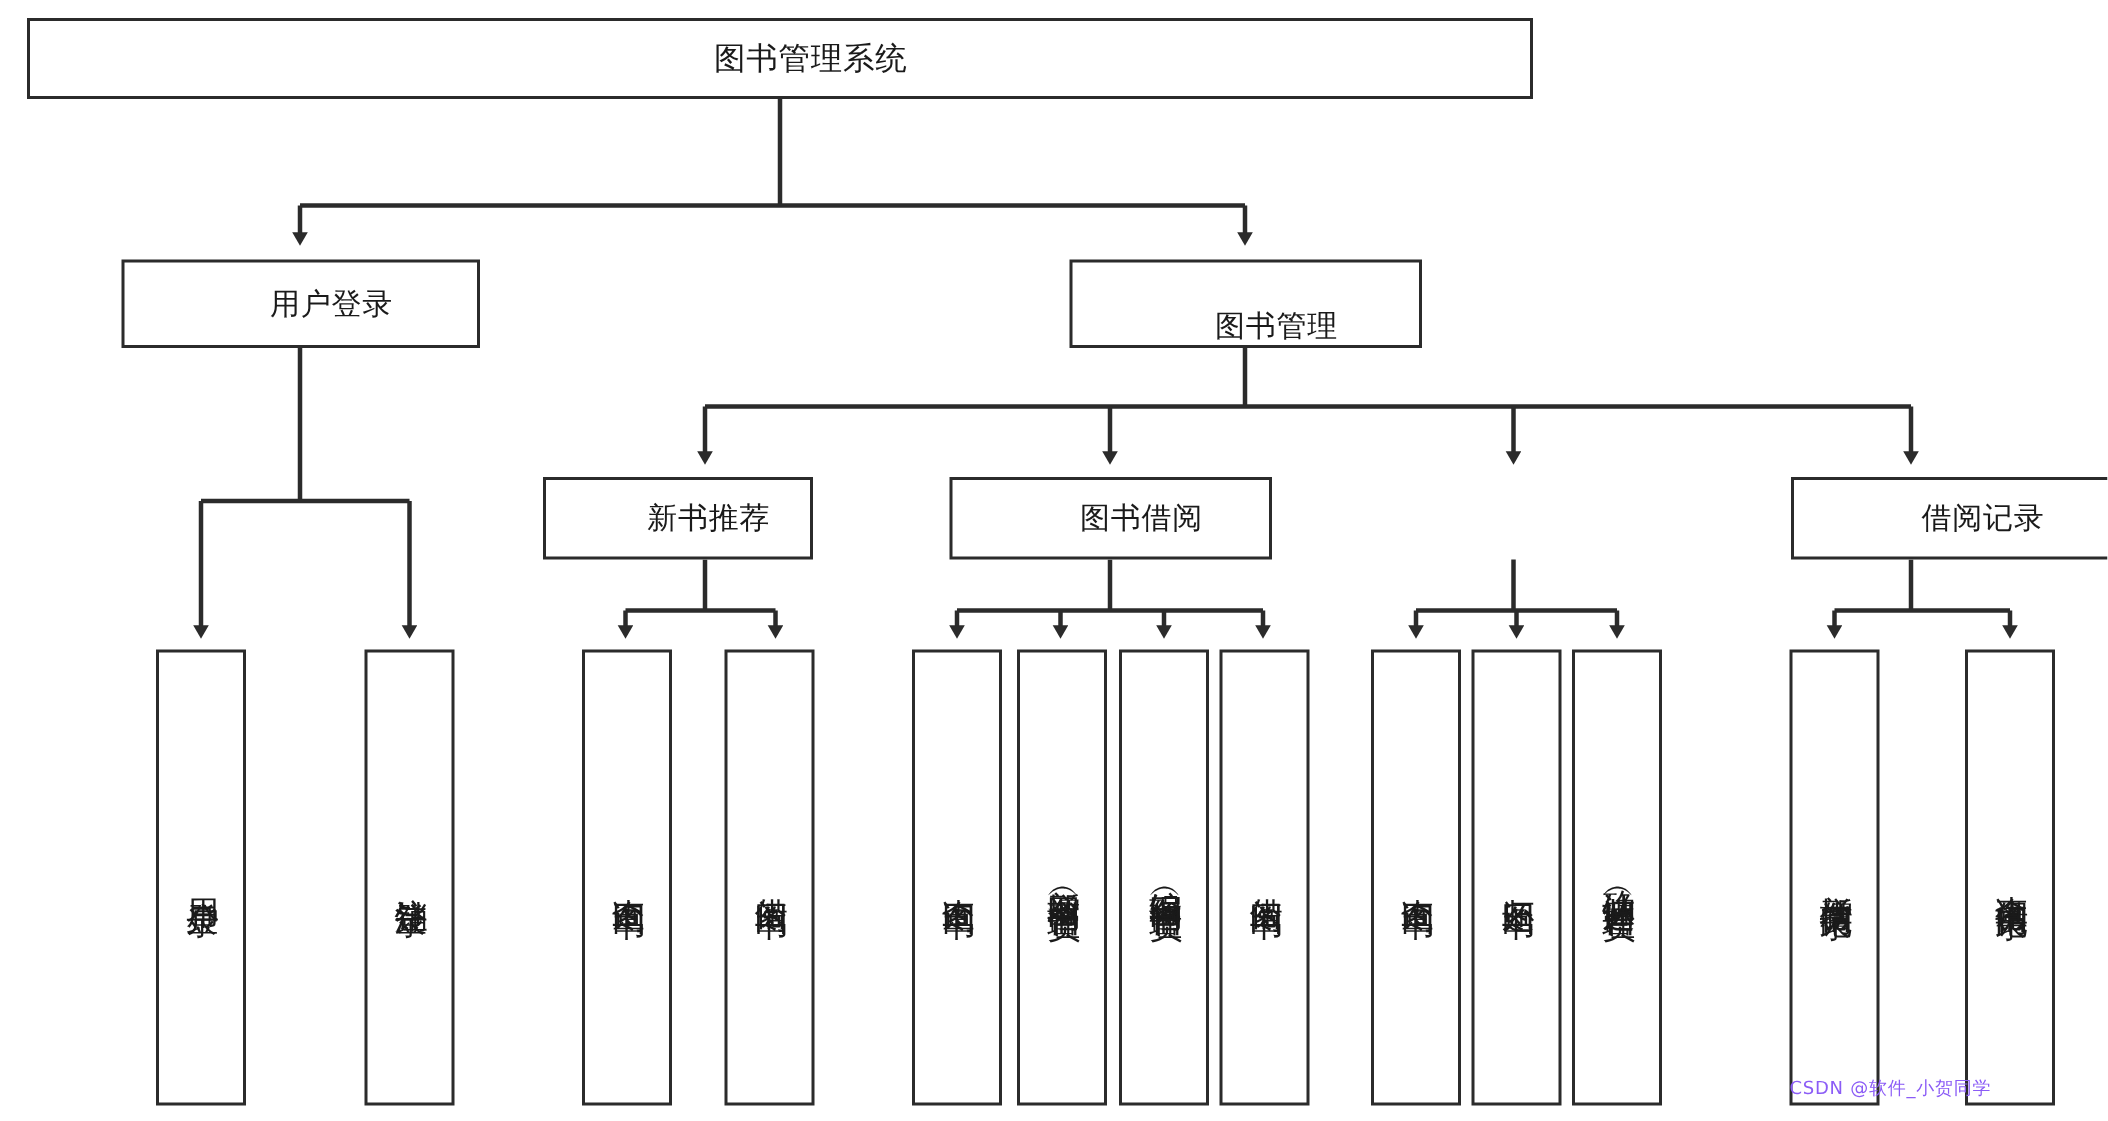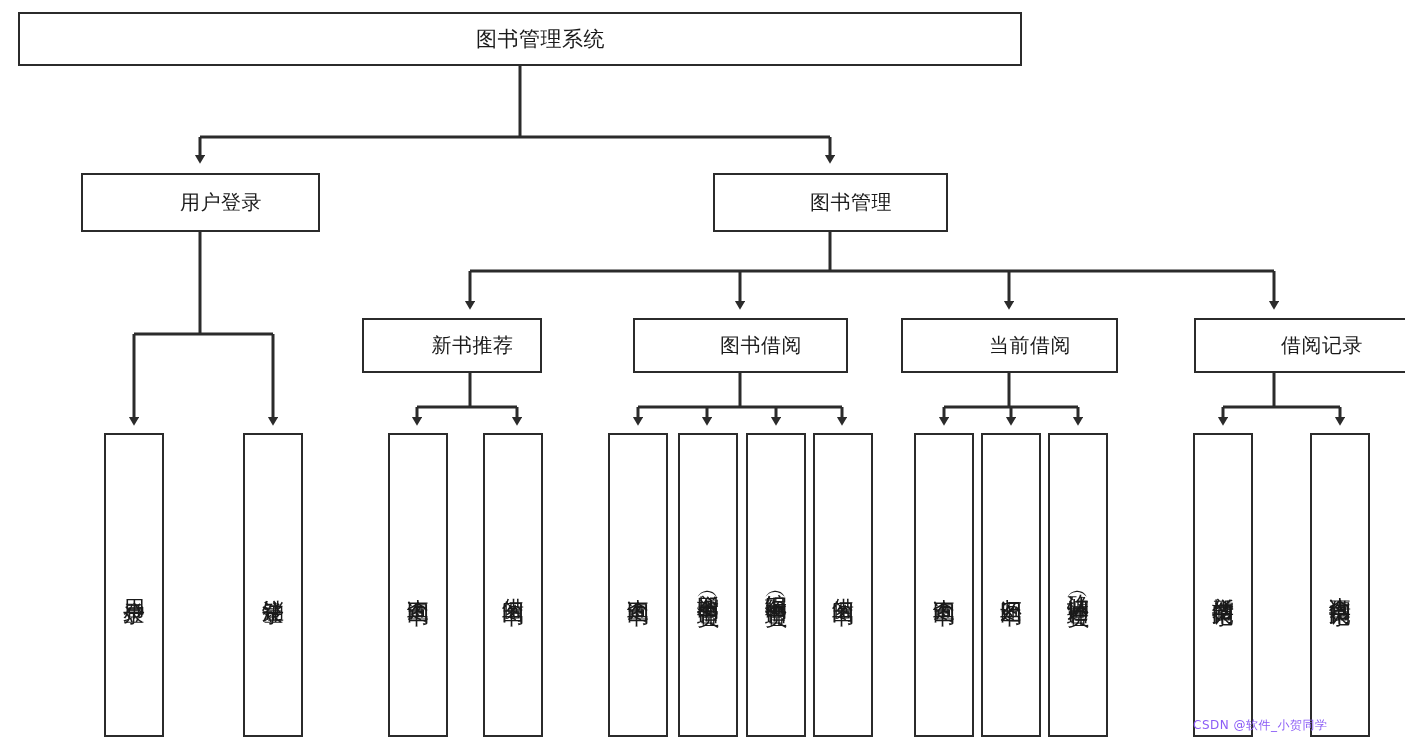--- a/index.html
+++ b/index.html
@@ -130,35 +130,32 @@
   </svg>
 
   <div class="node h-node root" style="left:18px; top:12px; width:1004px; height:54px;">
     <span class="node-label">图书管理系统</span>
   </div>
 
   <div class="node h-node" style="left:81px; top:173px; width:239px; height:59px;">
     <span class="node-label">用户登录</span>
   </div>
 
-  <div class="node h-node" style="left:713px; top:173px; width:235px; height:59px;">
+  <div class="node h-node" style="left:713px; top:173px; width:235px; height:59px;align-items:flex-end;">
     <span class="node-label">图书管理</span>
   </div>
 
   <div class="node h-node" style="left:362px; top:318px; width:180px; height:55px;">
     <span class="node-label">新书推荐</span>
   </div>
 
   <div class="node h-node" style="left:633px; top:318px; width:215px; height:55px;">
     <span class="node-label">图书借阅</span>
   </div>
 
-  <div class="node h-node" style="left:901px; top:318px; width:217px; height:55px;">
-    <span class="node-label">当前借阅</span>
-  </div>
 
   <div class="node h-node" style="left:1170px; top:318px; width:215px; height:55px;margin-left:24px;">
     <span class="node-label">借阅记录</span>
   </div>
 
   <div class="node v-node" style="left:104px; top:433px; width:60px; height:304px;">
     <span class="node-label">用户登录</span>
   </div>
 
   <div class="node v-node" style="left:243px; top:433px; width:60px; height:304px;">

